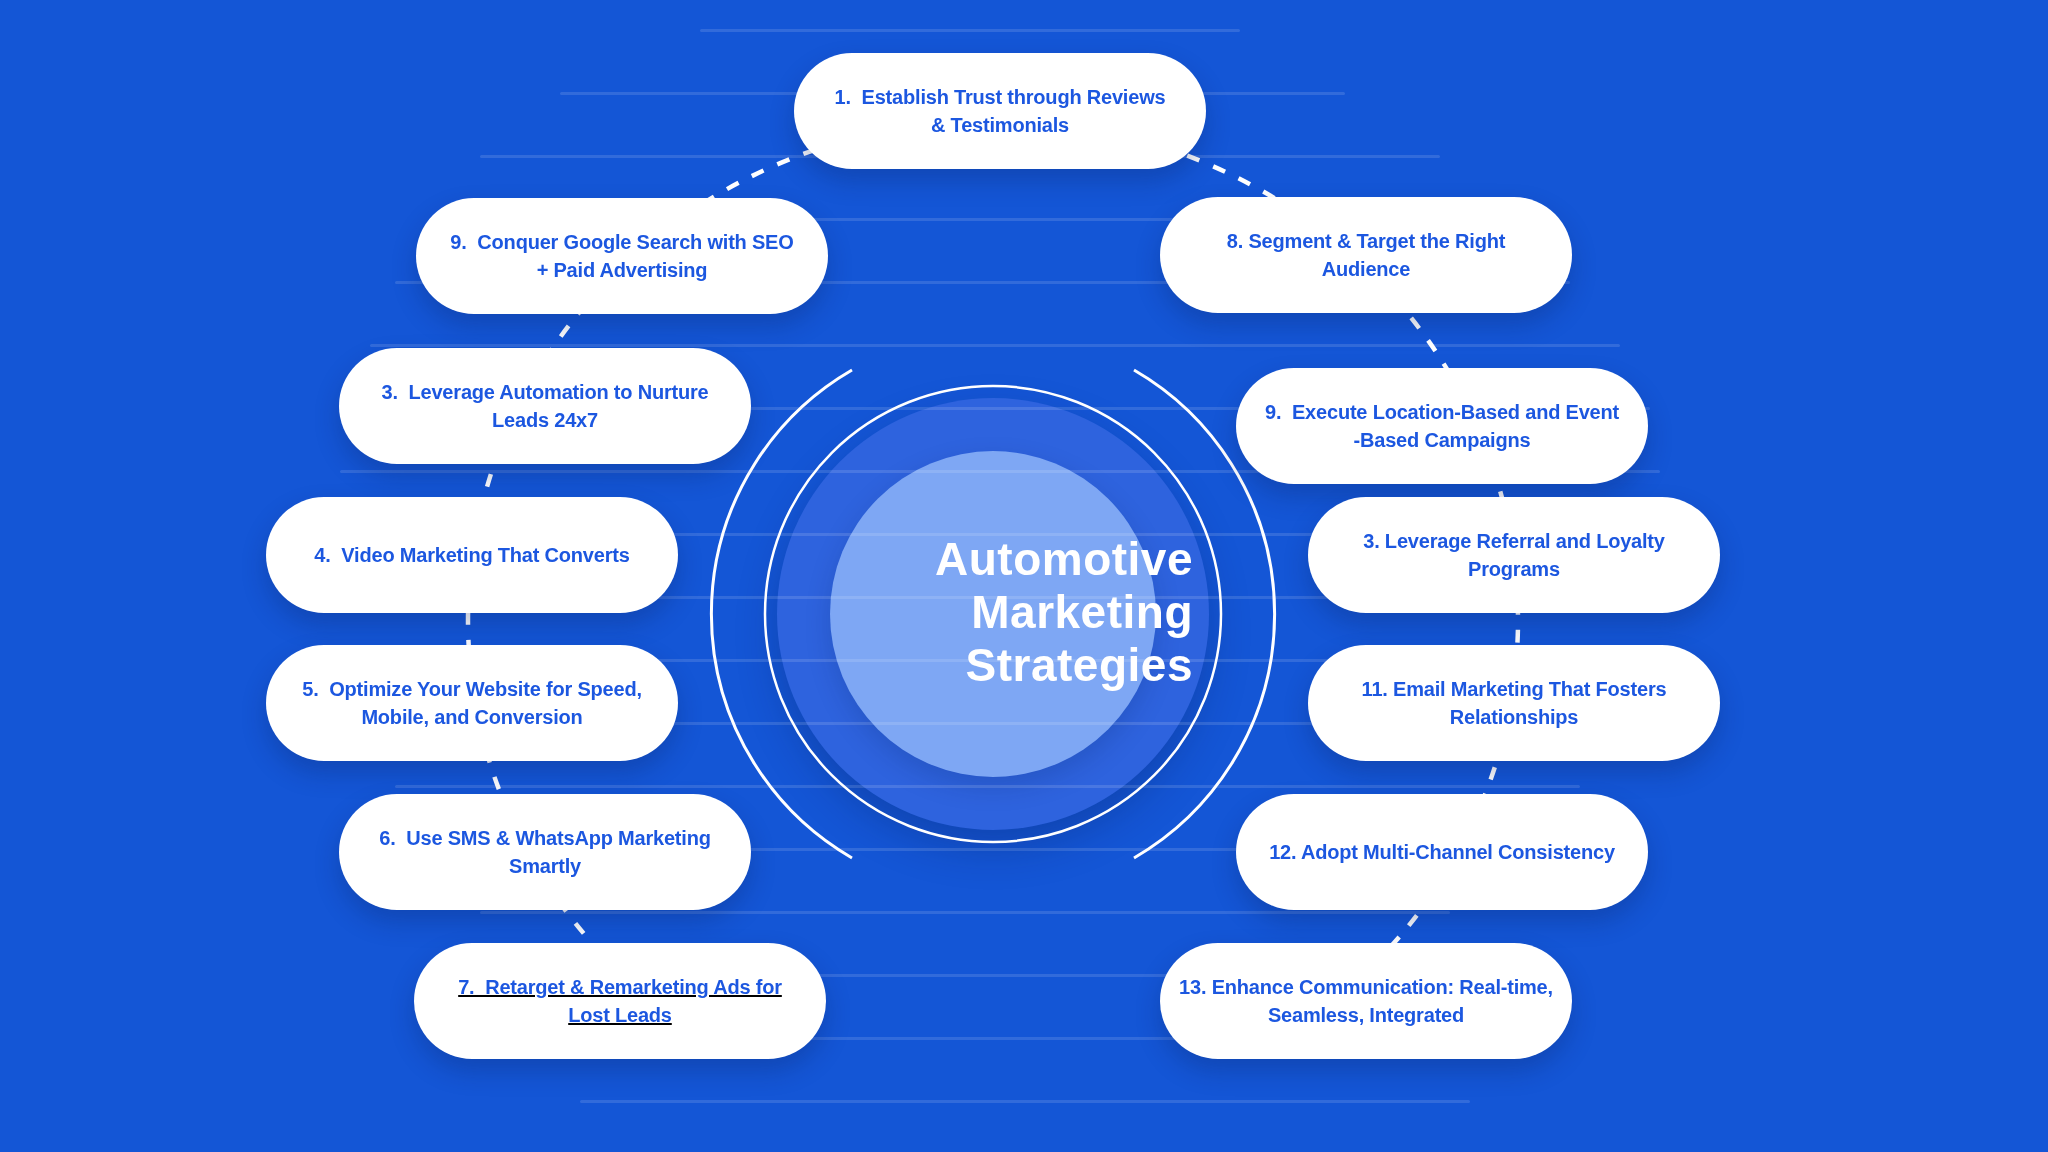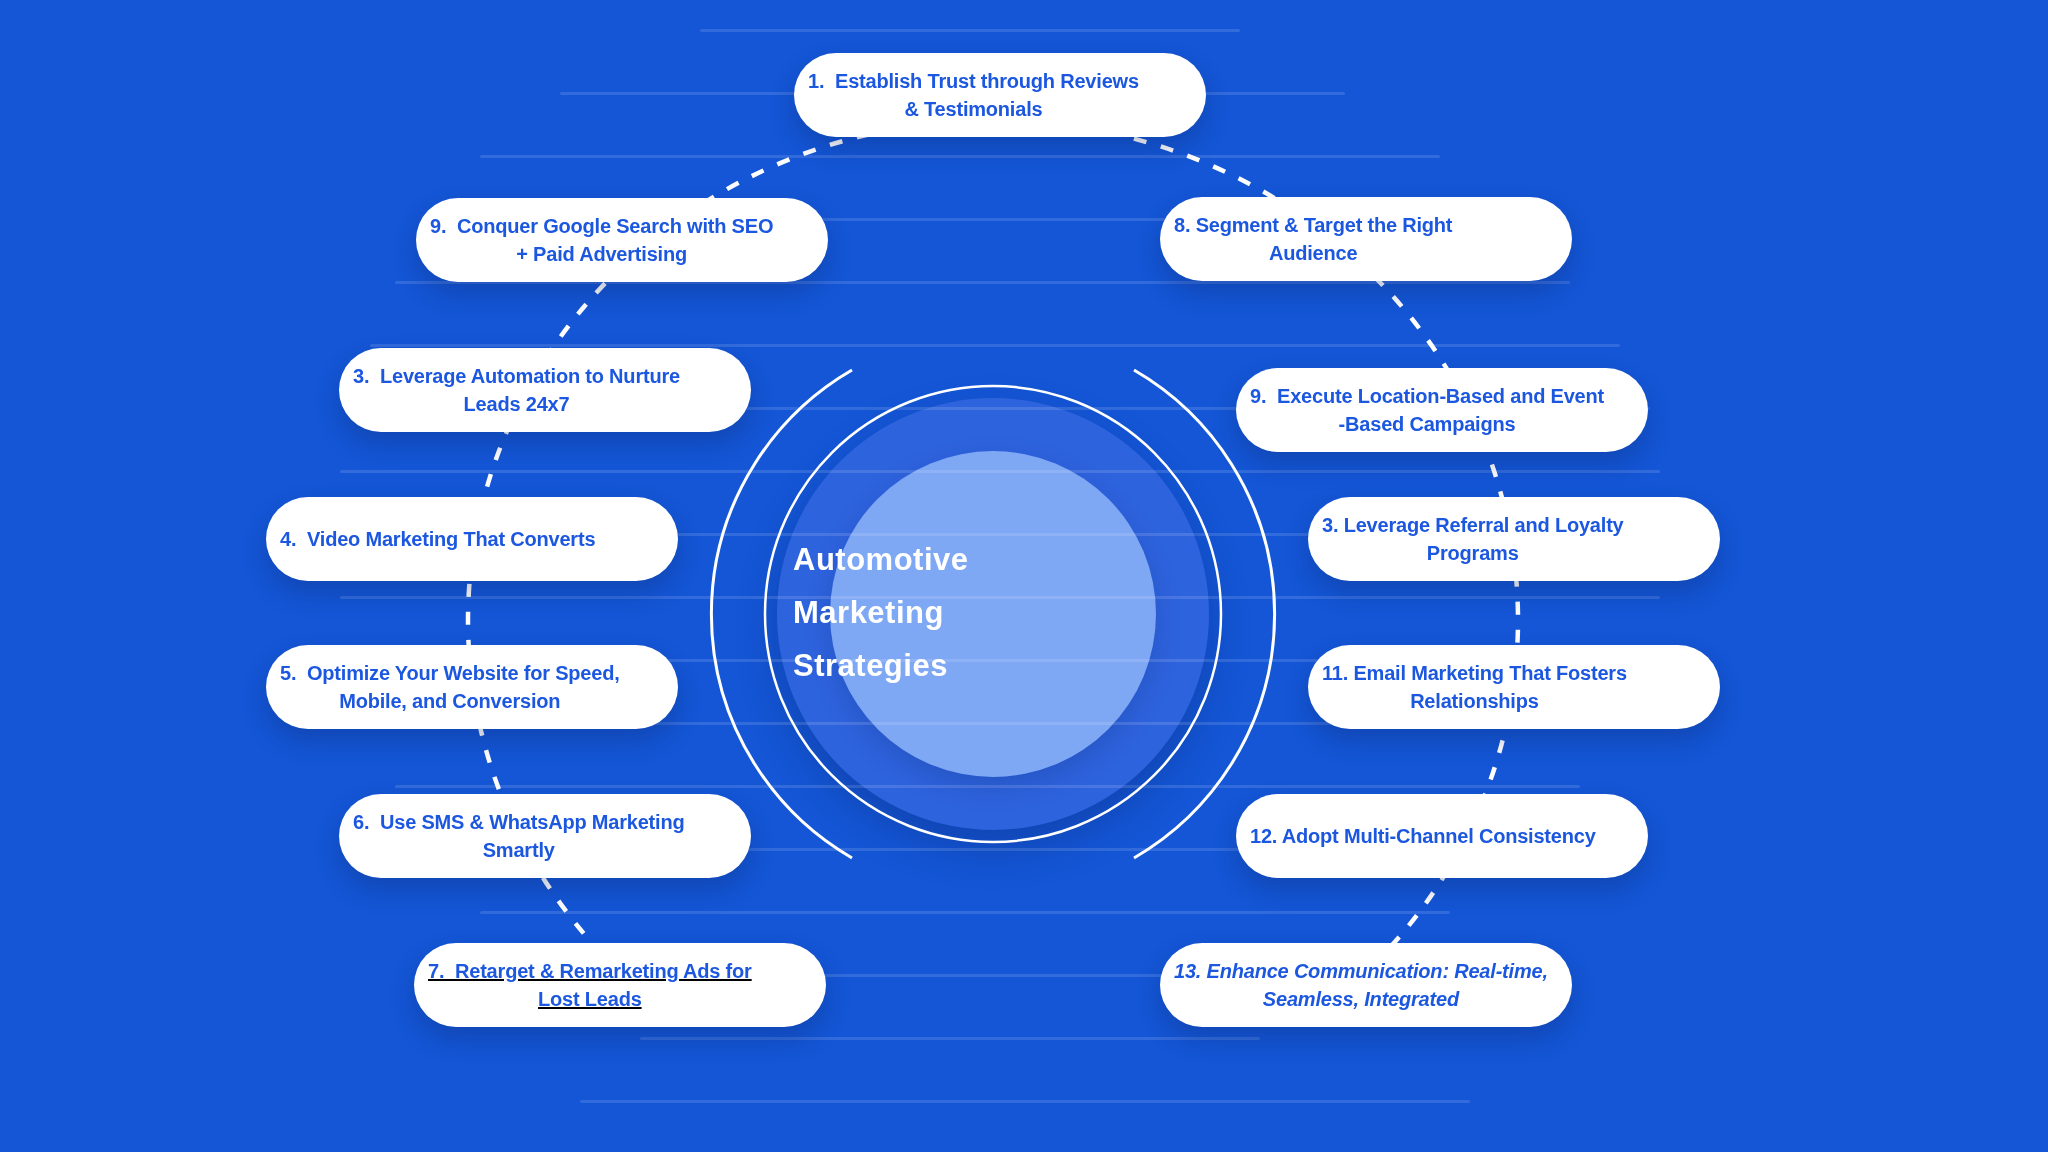--- a/index.html
+++ b/index.html
@@ -29,37 +29,37 @@
     position:absolute;height:3px;border-radius:2px;
     background:rgba(255,255,255,.13);
     z-index:2;
   }
 
   
   svg.lines{position:absolute;left:0;top:0;z-index:3;}
 
   
   .pill{
-    position:absolute;width:412px;height:84px;
+    position:absolute;width:412px;height:116px;
     background:#ffffff;border-radius:60px;
-    display:flex;align-items:center;
+    display:flex;align-items:center;justify-content:center;
     box-shadow:0 12px 24px rgba(7,26,84,.25);
     z-index:4;
   }
   .pill-label{
     color:#1c57e0;font-weight:700;font-size:20px;line-height:28px;
     letter-spacing:-0.2px;text-align:center;white-space:pre-wrap;
     padding:0 14px;
   }
 
   
   .center-title{
     position:absolute;left:793px;top:533px;width:400px;
-    color:#ffffff;font-weight:700;font-size:31px;line-height:53px;
-    text-align:left;white-space:pre-wrap;letter-spacing:.5px;
+    color:#ffffff;font-weight:700;font-size:46px;line-height:53px;
+    text-align:right;white-space:pre-wrap;letter-spacing:.5px;
     z-index:5;
   }
 </style>
 </head>
 <body>
 
 <div id="stage">
 
   <div class="circle-mid"></div>
   <div class="circle-inner"></div>
@@ -135,21 +135,21 @@
         <div class="pill-label">3. Leverage Referral and Loyalty
 Programs</div>
       </div>
       <div class="pill" style="left: 1308px; top: 645px;">
         <div class="pill-label">11. Email Marketing That Fosters
 Relationships</div>
       </div>
       <div class="pill" style="left: 1236px; top: 794px;">
         <div class="pill-label">12. Adopt Multi-Channel Consistency</div>
       </div>
-      <div class="pill" style="left: 1160px; top: 943px; font-style: italic;">
+      <div class="pill" style="left: 1160px; top: 943px;">
         <div class="pill-label">13. Enhance Communication: Real-time,
 Seamless, Integrated</div>
       </div>
     </div>
 
   <div class="center-title">Automotive
 Marketing
 Strategies</div>
 </div>
 

